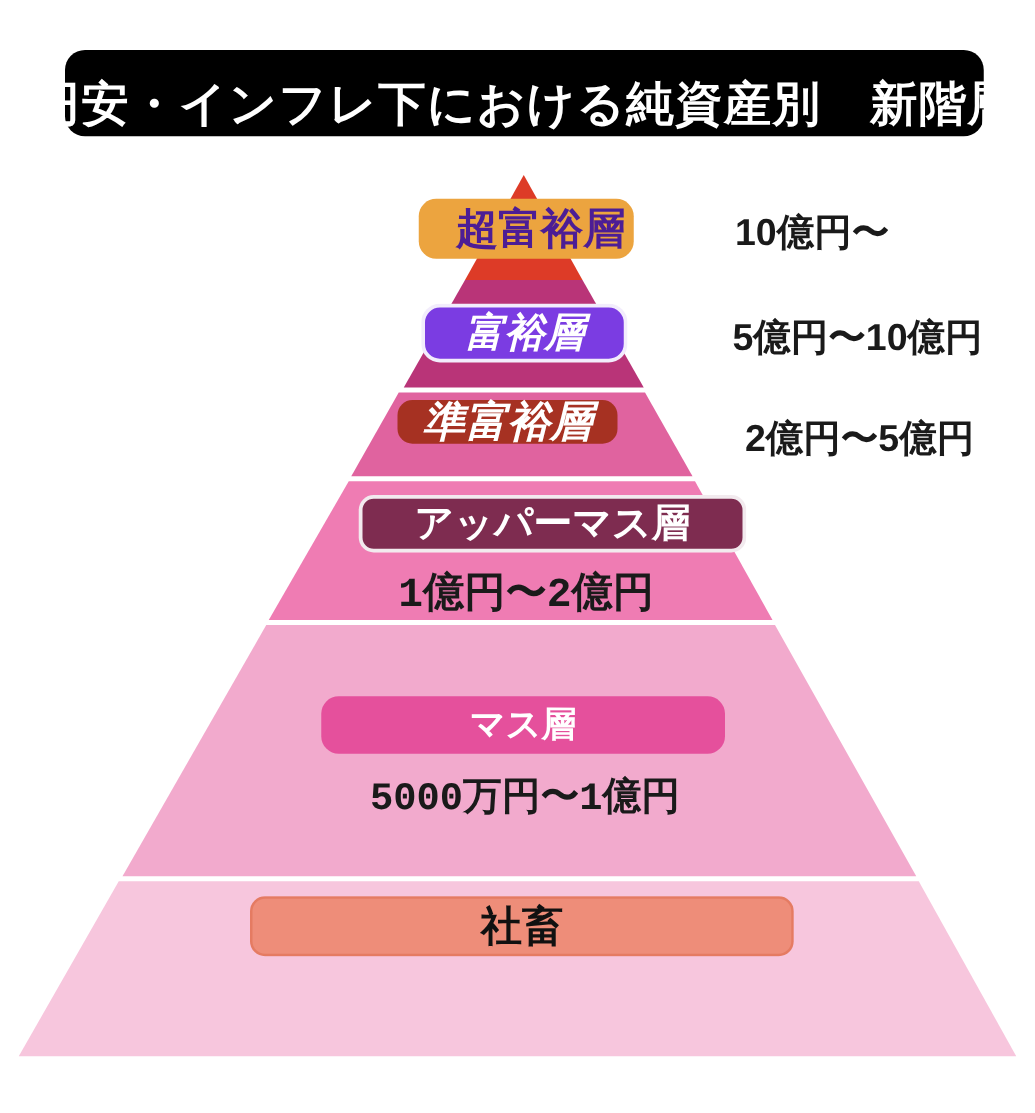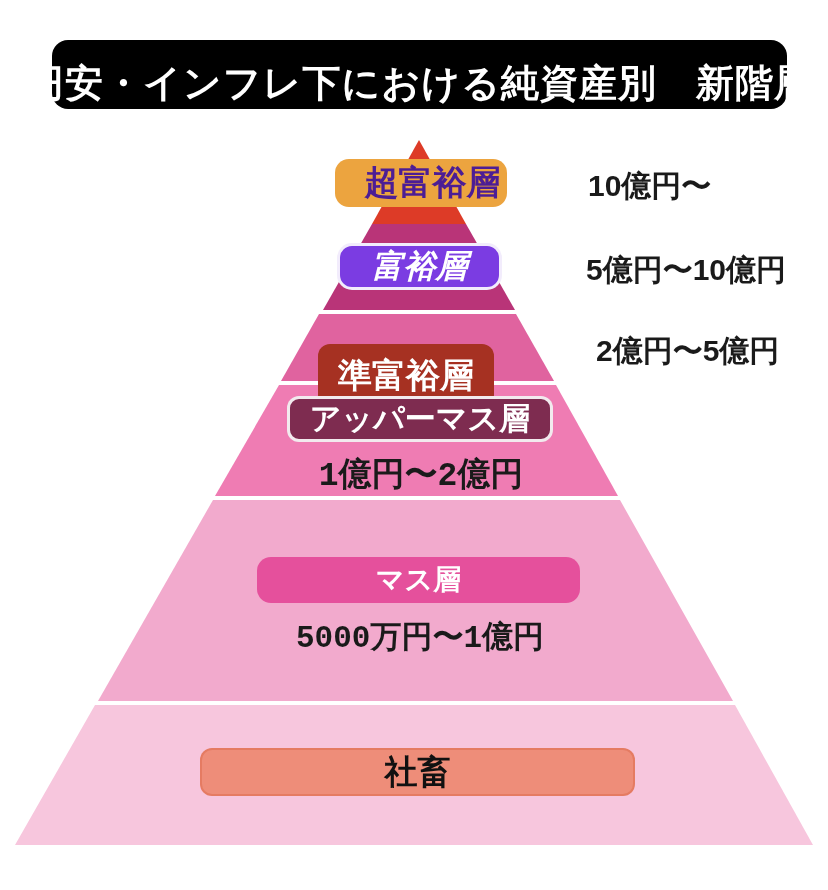--- a/index.html
+++ b/index.html
@@ -15,22 +15,22 @@
   .title-banner span{
     color:#ffffff;font-size:38px;font-weight:bold;letter-spacing:1px;white-space:nowrap;
   }
   .pyr{position:absolute;left:0;top:0;width:828px;height:890px;}
   .pill{
     position:absolute;display:flex;align-items:center;justify-content:center;
     font-weight:bold;white-space:nowrap;box-sizing:border-box;
   }
   .pill-1{left:335px;top:159px;width:172px;height:48px;border-radius:14px;font-size:34px;}
   .pill-2{left:337px;top:243px;width:165px;height:47px;border-radius:15px;font-size:32px;border:3px solid rgba(255,255,255,0.9);}
-  .pill-3{left:318px;top:344px;width:176px;height:63px;border-radius:12px;font-size:34px;}
-  .pill-4{left:287px;top:396px;width:266px;height:46px;border-radius:12px;font-size:31px;border:3px solid rgba(255,255,255,0.9);}
+  .pill-3{left:318px;top:320px;width:176px;height:35px;border-radius:12px;font-size:34px;font-style:italic;}
+  .pill-4{left:287px;top:396px;width:310px;height:46px;border-radius:12px;font-size:31px;border:3px solid rgba(255,255,255,0.9);}
   .pill-5{left:257px;top:557px;width:323px;height:46px;border-radius:14px;font-size:28px;}
   .pill-6{left:200px;top:717px;width:435px;height:48px;border-radius:12px;font-size:33px;border:2px solid rgba(222,110,80,0.55);}
   .val{
     position:absolute;color:#1a1a1a;font-weight:bold;white-space:nowrap;
   }
   .val-right{font-size:30px;}
   .val-1{left:588px;top:166px;text-align:center;}
   .val-2{left:586px;top:250px;}
   .val-3{left:596px;top:331px;}
   .val-center{text-align:center;font-family:Liberation Mono, monospace;}
@@ -64,21 +64,21 @@
   </div>
   <div class="pill pill-3" style="background: rgb(166, 49, 34);">
     <span style="color: rgb(255, 255, 255);">準富裕層</span>
   </div>
   <div class="pill pill-4" style="background: rgb(126, 44, 80);">
     <span style="color: rgb(255, 255, 255);">アッパーマス層</span>
   </div>
   <div class="pill pill-5" style="background: rgb(229, 80, 156);">
     <span style="color: rgb(255, 255, 255);">マス層</span>
   </div>
-  <div class="pill pill-6" style="background: rgb(238, 141, 121); margin-top: 31px;">
+  <div class="pill pill-6" style="background: rgb(238, 141, 121);">
     <span style="color: rgb(17, 17, 17);">社畜</span>
   </div>
 
   <div class="val val-right val-1">10億円〜</div>
   <div class="val val-right val-2">5億円〜10億円</div>
   <div class="val val-right val-3">2億円〜5億円</div>
   <div class="val val-center val-4">1億円〜2億円</div>
   <div class="val val-center val-5">5000万円〜1億円</div>
 
 </div>

